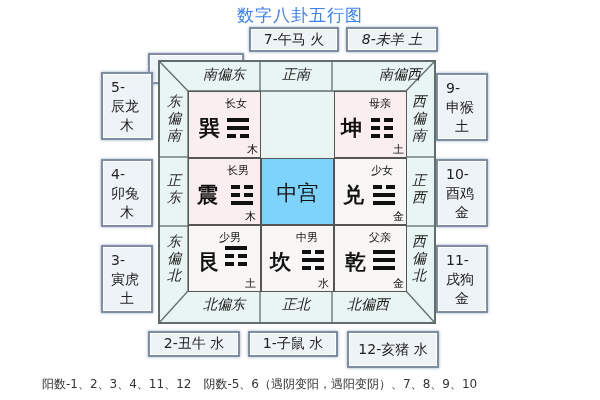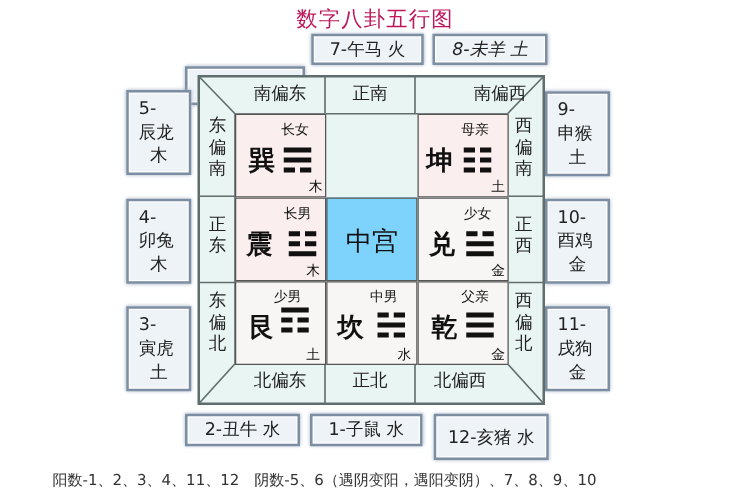--- a/index.html
+++ b/index.html
@@ -2,37 +2,37 @@
 <html><head>
 <meta charset="utf-8">
 <style>
   html, body { margin:0; padding:0; }
   body {
     width:600px; height:400px; background:#ffffff; position:relative; overflow:hidden;
     font-family: "DejaVu Sans", sans-serif; color:#222;
   }
   .title {
     position:absolute; left:0; width:600px; top:4px; text-align:center;
-    font-size:17px; color:#be185d; letter-spacing:1px;
+    font-size:17px; color:#3b82f6; letter-spacing:1px;
   }
   .zbox {
     position:absolute; background:#eef3f7; border:2px solid #7d8ea3;
     box-shadow: 0 0 3px #9fb0c4, inset 0 0 0 1px #ffffff;
     font-size:14px; color:#222; display:flex; align-items:center; justify-content:center;
     box-sizing:border-box;
   }
   .zbox.v { flex-direction:column; align-items:flex-start; padding-left:8px; line-height:19px; }
   .zbox.v .z-elem { align-self:center; margin-left:-8px; }
   .frame {
     position:absolute; left:158px; top:60px; width:278px; height:264px;
     background:#e9f5f3; border:2px solid #5f6e6d; box-sizing:border-box;
   }
   svg.lines { position:absolute; left:158px; top:60px; }
   .dir {
-    position:absolute; font-size:14px; color:#222; text-align:center;
+    position:absolute; font-size:14px; color:#222; text-align:center;font-style:italic;
   }
   .dir.vert { width:18px; line-height:17px; }
   .cell {
     position:absolute; border:1px solid #555; box-sizing:border-box; background:#f8f6f4;
   }
   .cell.pink { background:#fbeeee; }
   .gua-name { position:absolute; font-size:21px; font-weight:bold; color:#111; }
   .role { position:absolute; font-size:11px; color:#111; }
   .elem { position:absolute; font-size:11px; color:#111; }
   .tri { position:absolute; width:22px; }

